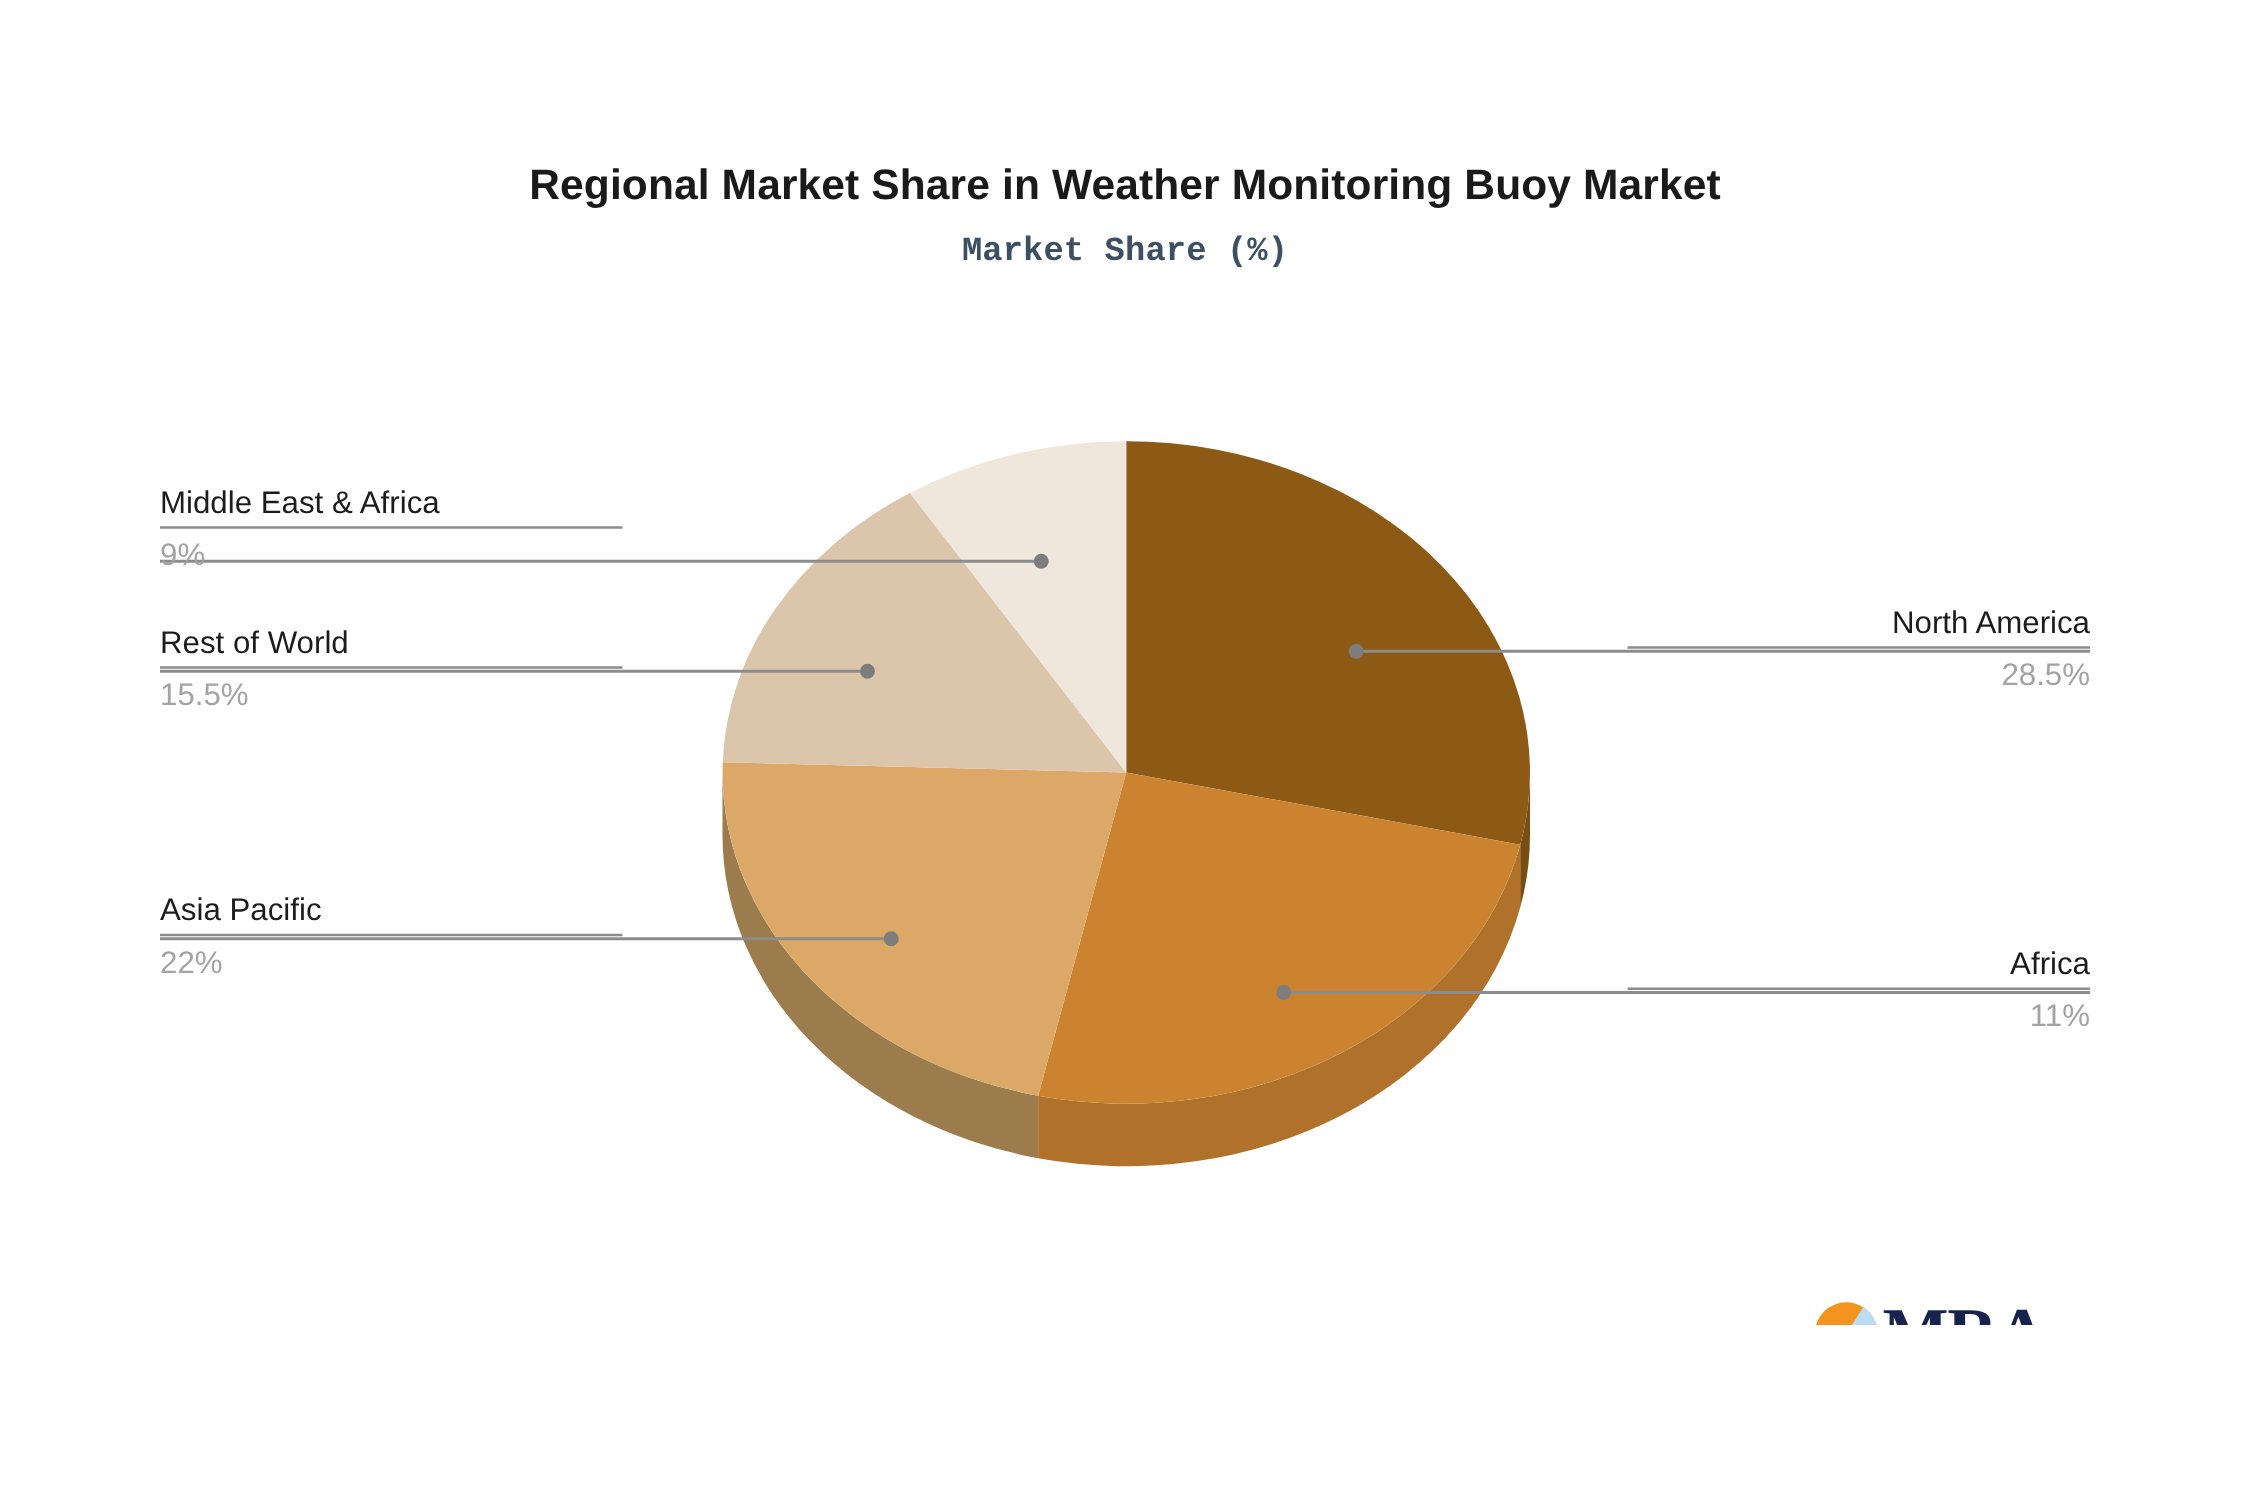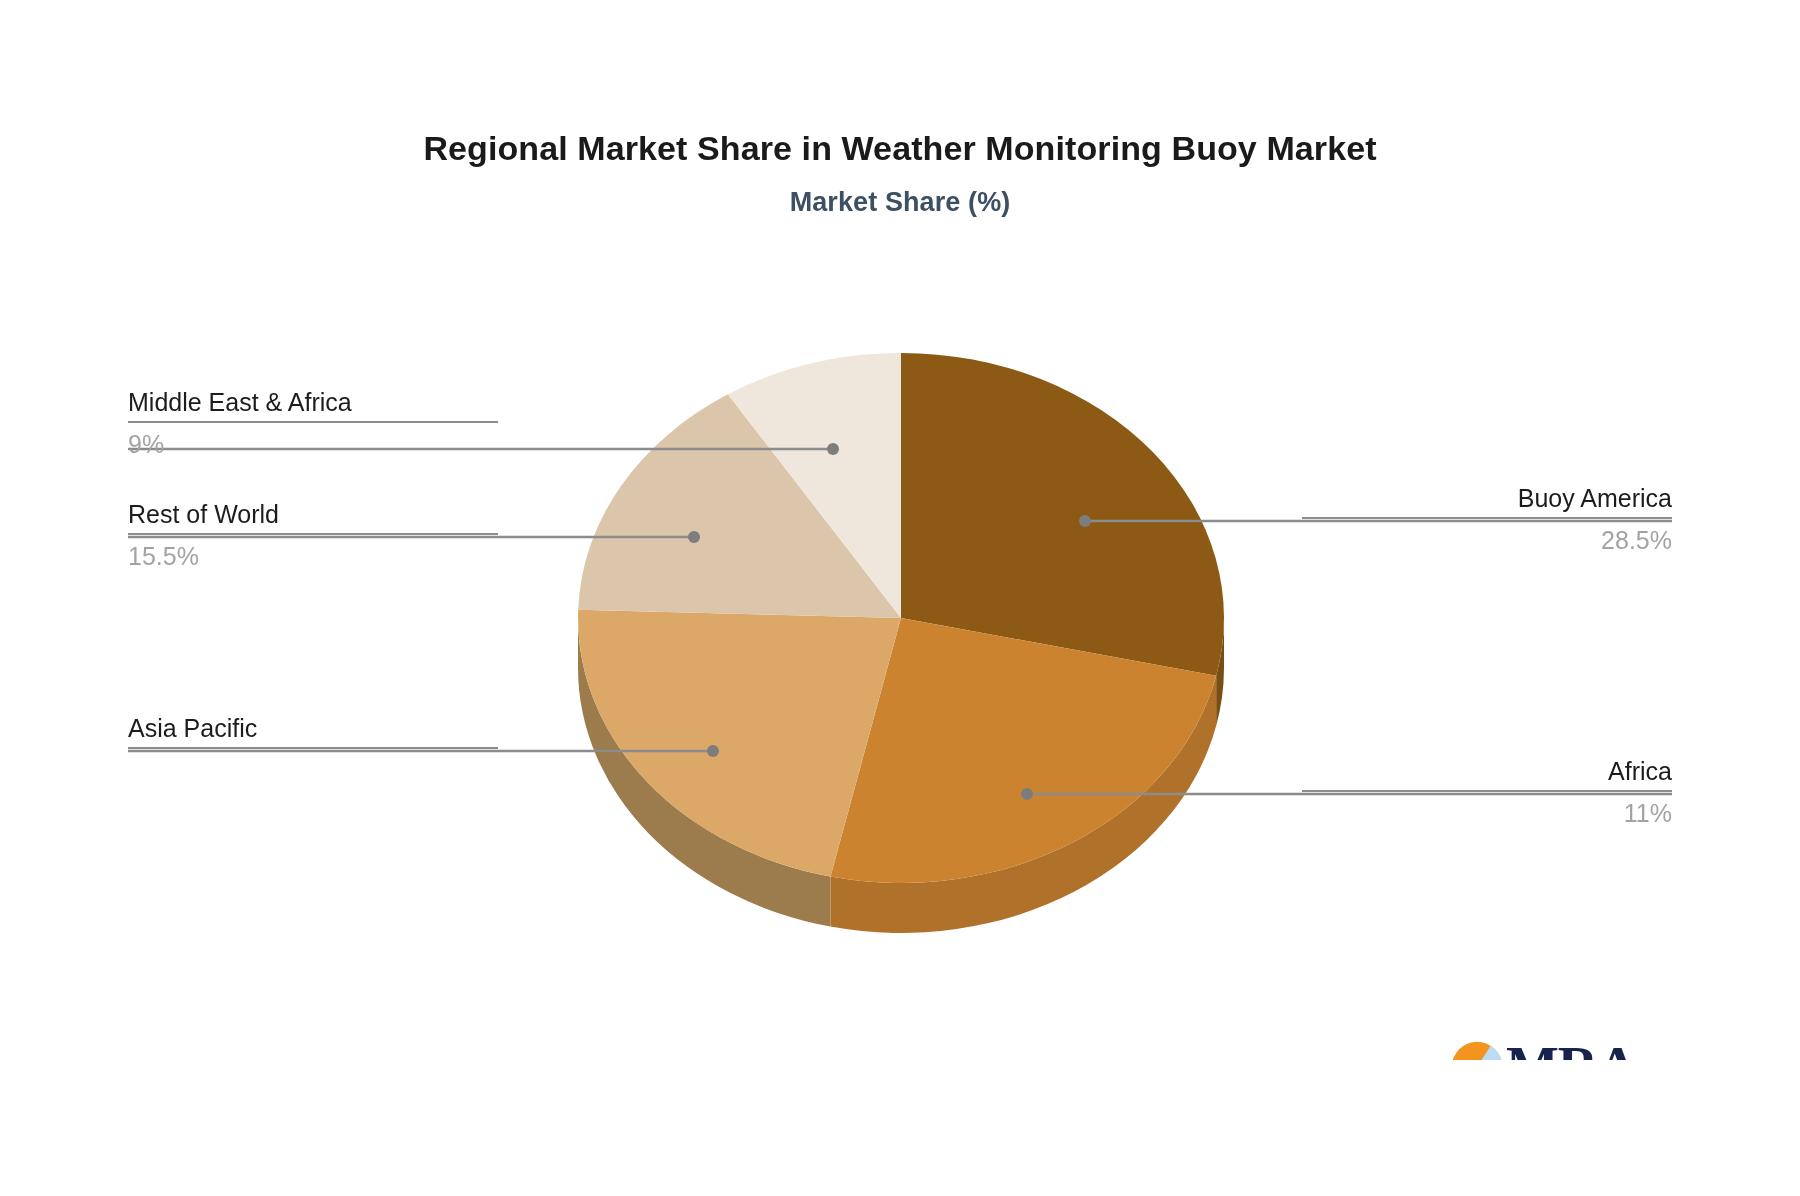--- a/index.html
+++ b/index.html
@@ -33,20 +33,21 @@
     color: #1a1a1a;
     letter-spacing: 0.1px;
     line-height: 1.2;
   }
   #chart-subtitle {
     margin-top: 18px;
     font-size: 27px;
     font-weight: bold;
     color: #3c4f63;
     letter-spacing: 0.1px;
+    font-family: Liberation Mono, monospace;
   }
 
   
   #pie-svg {
     position: absolute;
     left: 0;
     top: 0;
     width: 1800px;
     height: 1196px;
   }
@@ -157,24 +158,25 @@
 
   <div class="callout left" style="left:128px; top:500px;">
     <div class="cl-name">Rest of World</div>
     <div class="cl-rule"></div>
     <div class="cl-value">15.5%</div>
   </div>
 
   <div class="callout left" style="left:128px; top:714px;">
     <div class="cl-name">Asia Pacific</div>
     <div class="cl-rule"></div>
+    <div class="cl-value">22%</div>
   </div>
 
   <div class="callout right" style="left:1302px; top:484px;">
-    <div class="cl-name">Buoy America</div>
+    <div class="cl-name">North America</div>
     <div class="cl-rule"></div>
     <div class="cl-value">28.5%</div>
   </div>
 
   <div class="callout right" style="left:1302px; top:757px;">
     <div class="cl-name">Africa</div>
     <div class="cl-rule"></div>
     <div class="cl-value">11%</div>
   </div>
 

